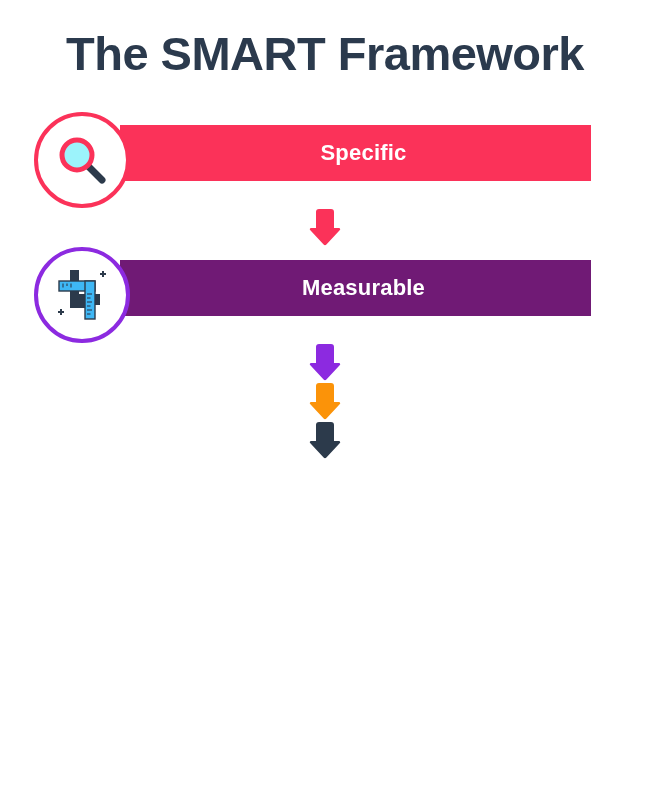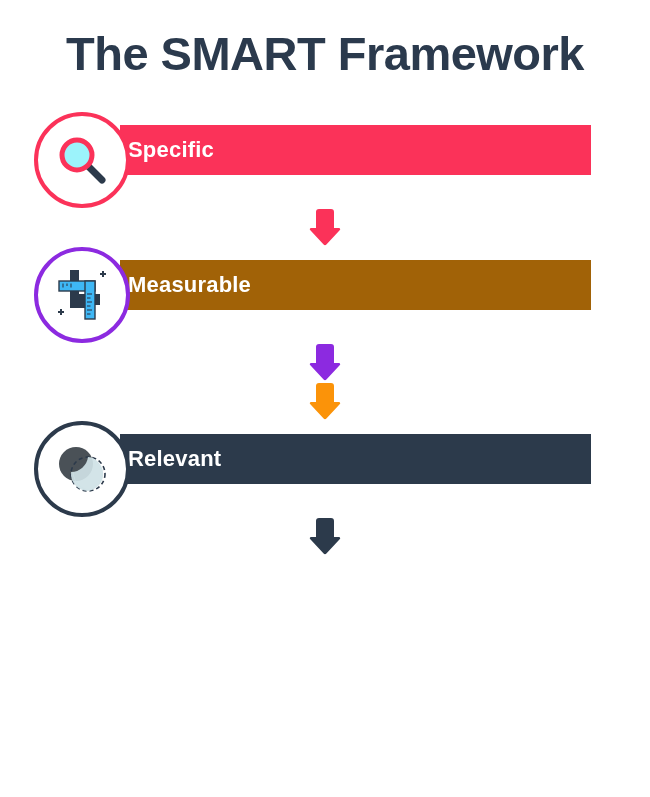--- a/index.html
+++ b/index.html
@@ -41,24 +41,25 @@
   .step-row {
     position: relative;
     height: 96px;
     margin: 0;
   }
   .step-bar {
     position: absolute;
     left: 120px;
     top: 13px;
     width: 471px;
-    height: 50px;
+    height: 56px;
     box-sizing: border-box;
     display: flex;
     align-items: center;
+    justify-content: center;
   }
   .step-label {
     color: #ffffff;
     font-size: 22px;
     font-weight: bold;
     letter-spacing: 0.2px;
     font-family: "Liberation Sans", sans-serif;
     text-align: center;
     position: relative;
     left: 8px;
@@ -119,21 +120,21 @@
       </div>
     </div>
 
     <div class="arrow-wrap">
       <svg width="34" height="37" viewBox="0 0 34 37">
         <path d="M11 0 h12 a3 3 0 0 1 3 3 v16 h5 a1.2 1.2 0 0 1 .9 2 L18.4 35.6 a2 2 0 0 1 -2.8 0 L2.1 21 a1.2 1.2 0 0 1 .9 -2 h5 V3 a3 3 0 0 1 3 -3 z" fill="#fb3259"></path>
       </svg>
     </div>
 
     <div class="step-row">
-      <div class="step-bar" style="background:#a16207;">
+      <div class="step-bar" style="background:#701a75;">
         <span class="step-label">Measurable</span>
       </div>
       <div class="step-badge" style="border-color:#8c2ae0;">
         <span>
           <svg class="badge-icon" viewBox="0 0 62 62">
             <rect x="19" y="6" width="9" height="18" fill="#2c3a4b"></rect>
             <rect x="19" y="24" width="9" height="20" fill="#2c3a4b"></rect>
             <rect x="28" y="30" width="9" height="14" fill="#2c3a4b"></rect>
             <rect x="41" y="30" width="8" height="11" fill="#2c3a4b"></rect>
             <rect x="8" y="17" width="36" height="10" fill="#3eb7f5" stroke="#2c3a4b" stroke-width="1.4"></rect>
@@ -166,35 +167,20 @@
       </svg>
     </div>
 
 
     <div class="arrow-wrap">
       <svg width="34" height="37" viewBox="0 0 34 37">
         <path d="M11 0 h12 a3 3 0 0 1 3 3 v16 h5 a1.2 1.2 0 0 1 .9 2 L18.4 35.6 a2 2 0 0 1 -2.8 0 L2.1 21 a1.2 1.2 0 0 1 .9 -2 h5 V3 a3 3 0 0 1 3 -3 z" fill="#fb9309"></path>
       </svg>
     </div>
 
-    <div class="step-row">
-      <div class="step-bar" style="background:#2c3a4b;">
-        <span class="step-label">Relevant</span>
-      </div>
-      <div class="step-badge" style="border-color:#2c3a4b;">
-        <span>
-          <svg class="badge-icon" viewBox="0 0 62 62">
-            <circle cx="25" cy="26" r="17" fill="#4a5157"></circle>
-            <circle cx="37" cy="36" r="17" fill="none" stroke="#2c3a4b" stroke-width="1.6" stroke-dasharray="4 3"></circle>
-            <path d="M37 19.1 a17 17 0 0 1 0 33.8 a17 17 0 0 1 -16.9 -19 a17 17 0 0 0 16.9 -14.8 z" fill="#cfe2e6" opacity="0.92"></path>
-            <path d="M22.3 34.2 a17 17 0 0 0 15.7 17.6 l0 -0.3 a17 17 0 0 1 -15.2 -17.1 z" fill="#cfe2e6"></path>
-          </svg>
-        </span>
-      </div>
-    </div>
 
     <div class="arrow-wrap">
       <svg width="34" height="37" viewBox="0 0 34 37">
         <path d="M11 0 h12 a3 3 0 0 1 3 3 v16 h5 a1.2 1.2 0 0 1 .9 2 L18.4 35.6 a2 2 0 0 1 -2.8 0 L2.1 21 a1.2 1.2 0 0 1 .9 -2 h5 V3 a3 3 0 0 1 3 -3 z" fill="#2c3a4b"></path>
       </svg>
     </div>
 
 
   </div>
 </div>

